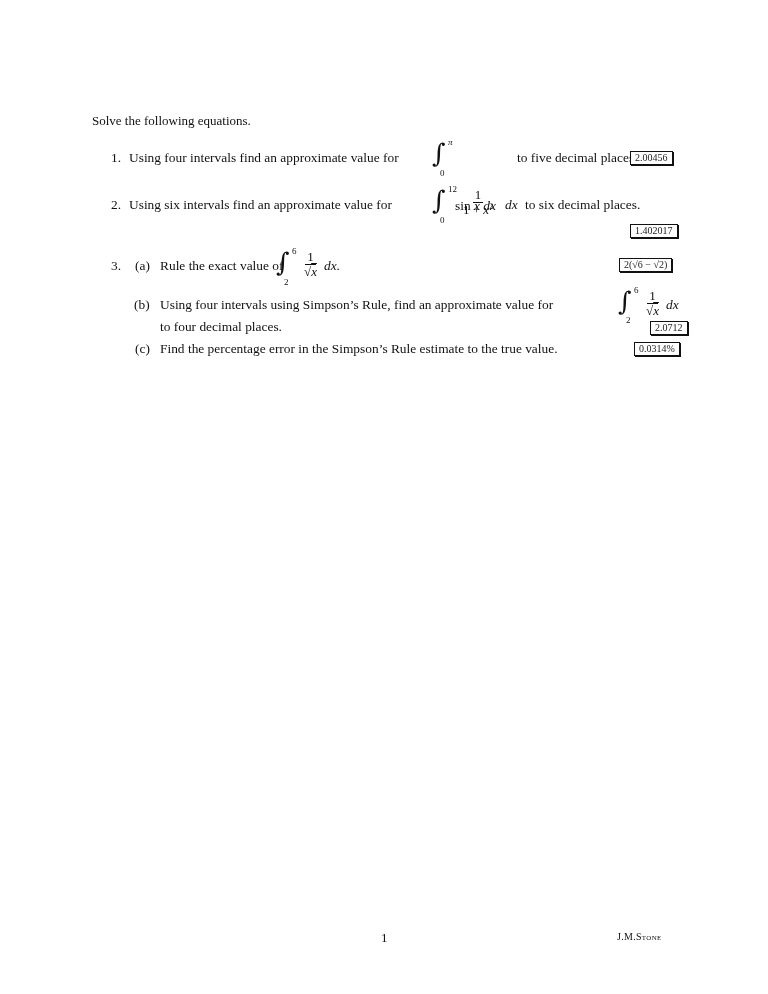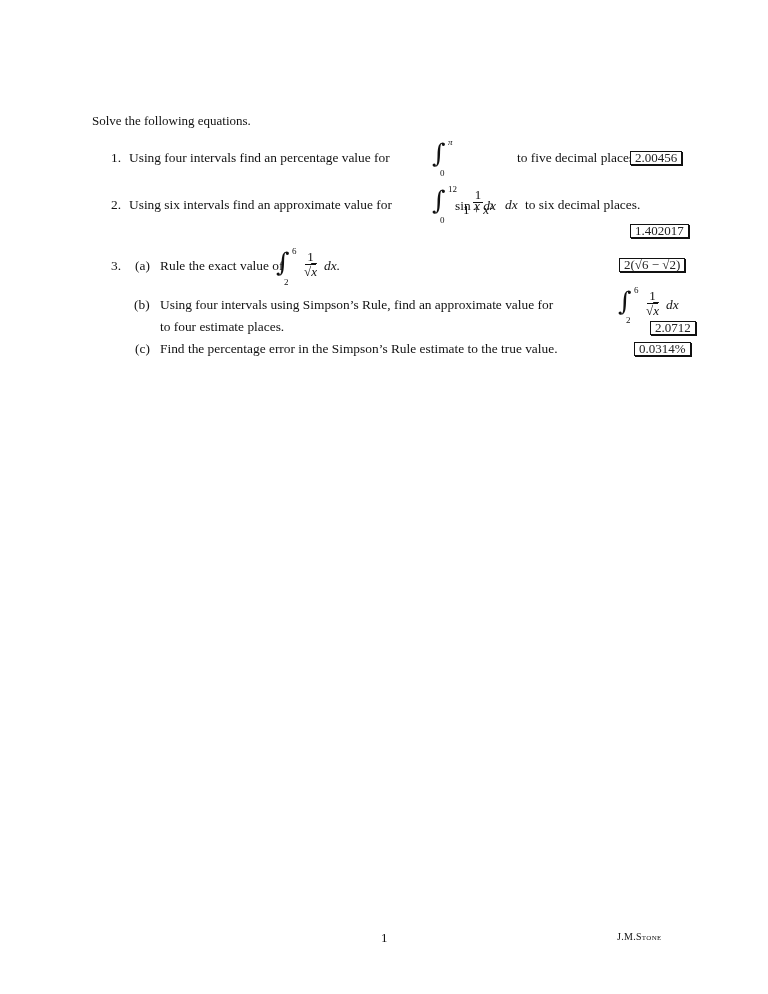--- a/index.html
+++ b/index.html
@@ -13,38 +13,38 @@
   .title { left: 92px; top: 82px; font-size: 18px; font-weight: bold; font-family: "Liberation Serif", serif; letter-spacing: 0.2px; }
   .intro { left: 92px; top: 113px; font-size: 13px; font-family: "Liberation Serif", serif; }
   .txt { font-size: 13.4px; font-family: "Liberation Serif", serif; }
   .it { font-style: italic; }
   .int { font-size: 26px; font-family: "DejaVu Serif", serif; font-style: italic; font-weight: normal; line-height: 1; }
   .lim { font-size: 9px; font-family: "Liberation Serif", serif; }
   .frac { display: inline-flex; flex-direction: column; align-items: center; font-size: 13px; font-family: "Liberation Serif", serif; line-height: 1.05; }
   .frac .num { padding: 0 2px; border-bottom: 1px solid #111; }
   .frac .den { padding: 0 2px; }
   .ans {
-    position: absolute; border: 1px solid #111; font-size: 13px;
+    position: absolute; border: 1px solid #111; font-size: 10px;
     font-family: "Liberation Serif", serif; padding: 1px 4px 1px 4px;
     line-height: 10px; background: #fff; color: #222;
     box-shadow: 1px 1px 0 #111;
   }
   .footer-num { left: 381px; top: 930px; font-size: 13px; font-family: "Liberation Serif", serif; }
   .footer-author { left: 617px; top: 931px; font-size: 10px; font-family: "Liberation Serif", serif; font-variant: small-caps; letter-spacing: 0.3px; }
 </style>
 </head>
 <body>
 
 <div class="page">
 
   <div class="abs intro">Solve the following equations.</div>
 
   <div>
     <span class="abs txt" style="left:111px; top:150px;">1.</span>
-    <span class="abs txt" style="left:129px; top:150px;">Using four intervals find an percentage value for</span>
+    <span class="abs txt" style="left:129px; top:150px;">Using four intervals find an approximate value for</span>
     <span class="abs int" style="left:432px; top:140px;">∫</span>
     <span class="abs lim it" style="left:448px; top:137px;">π</span>
     <span class="abs lim" style="left:440px; top:168px;">0</span>
     <span class="abs txt" style="left:455px; top:150px;margin-top:48px;">sin <i>x</i> <i>dx</i></span>
     <span class="abs txt" style="left:517px; top:150px;">to five decimal places.</span>
     <span class="ans" style="left:630px; top:151px;">2.00456</span>
   </div>
 
   <div>
     <span class="abs txt" style="left:111px; top:197px;">2.</span>
@@ -79,21 +79,21 @@
     <span class="abs txt" style="left:134px; top:297px;">(b)</span>
     <span class="abs txt" style="left:160px; top:297px;">Using four intervals using Simpson’s Rule, find an approximate value for</span>
     <span class="abs int" style="left:618px; top:288px;">∫</span>
     <span class="abs lim" style="left:634px; top:285px;">6</span>
     <span class="abs lim" style="left:626px; top:315px;">2</span>
     <span class="abs frac" style="left:644px; top:289px;">
       <span class="num">1</span>
       <span class="den">√<span style="text-decoration:overline"><i>x</i></span></span>
     </span>
     <span class="abs txt it" style="left:666px; top:297px;">dx</span>
-    <span class="abs txt" style="left:160px; top:319px;">to four estimate places.</span>
+    <span class="abs txt" style="left:160px; top:319px;">to four decimal places.</span>
     <span class="ans" style="left:642px; top:321px;margin-left:8px;">2.0712</span>
 
     <span class="abs txt" style="left:135px; top:341px;">(c)</span>
     <span class="abs txt" style="left:160px; top:341px;">Find the percentage error in the Simpson’s Rule estimate to the true value.</span>
     <span class="ans" style="left:634px; top:342px;">0.0314%</span>
   </div>
 
   <div class="abs footer-num">1</div>
   <div class="abs footer-author">J.M.Stone</div>
 </div>

